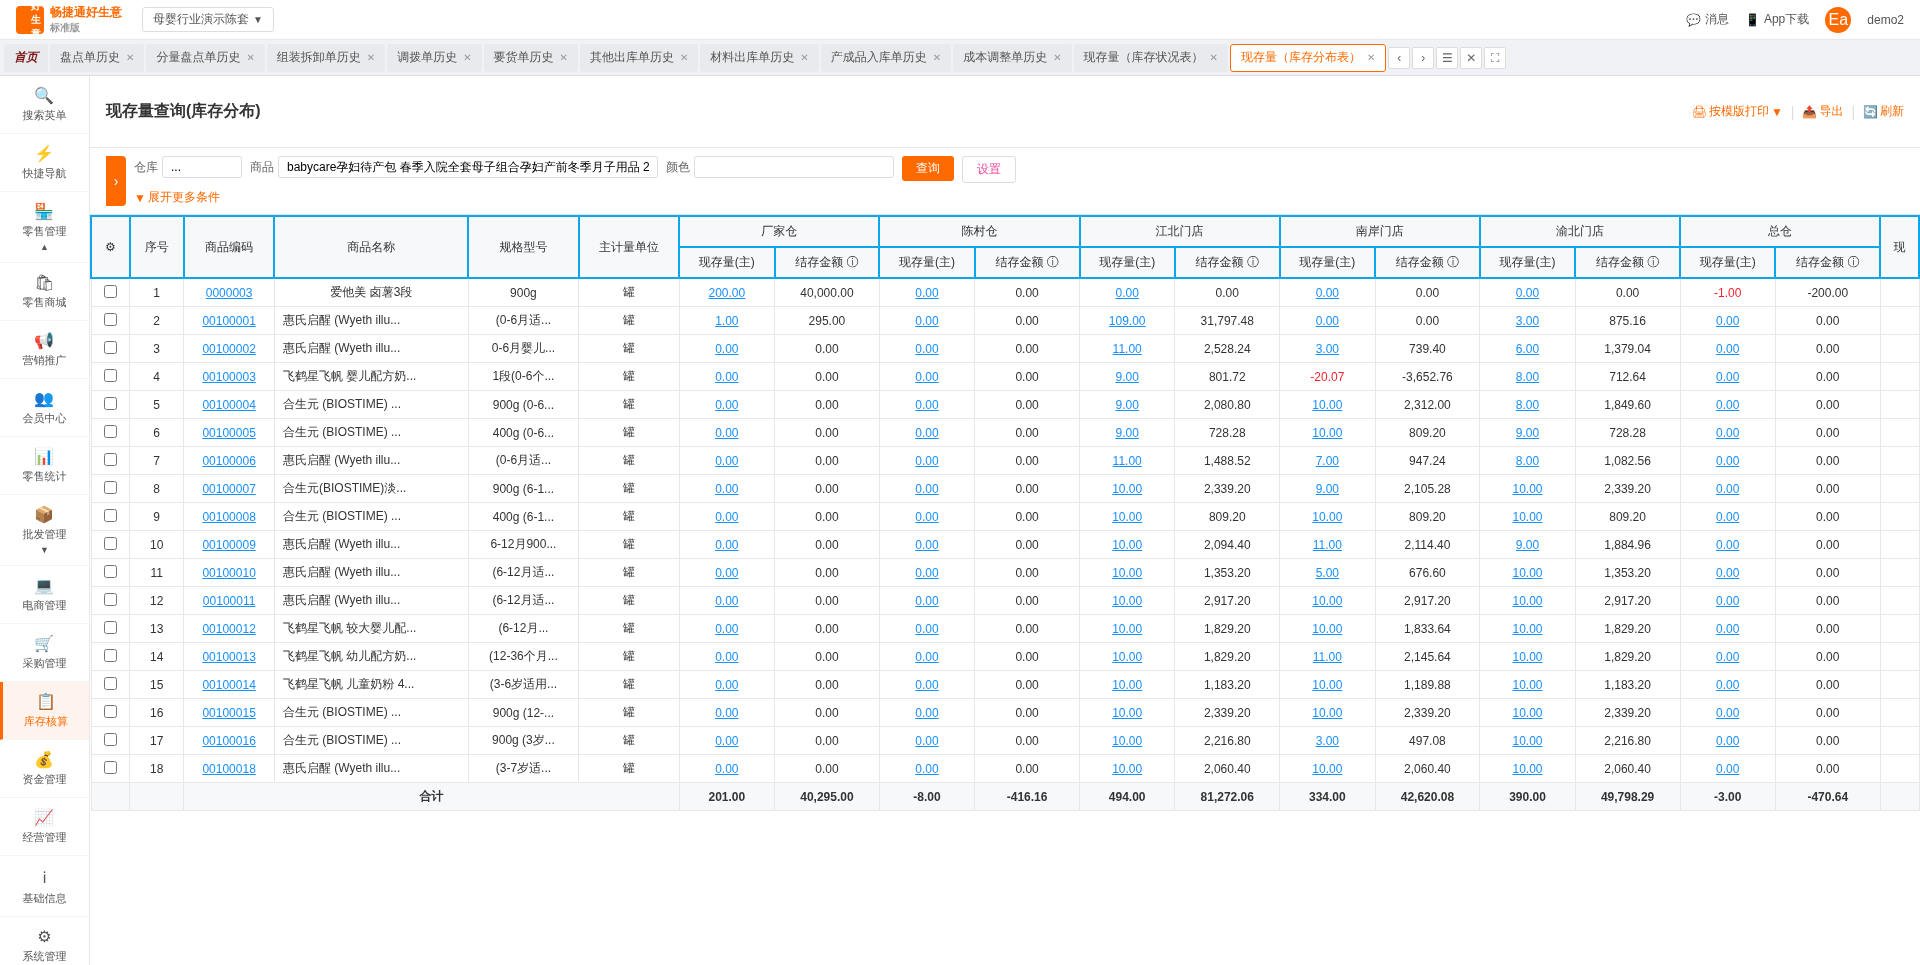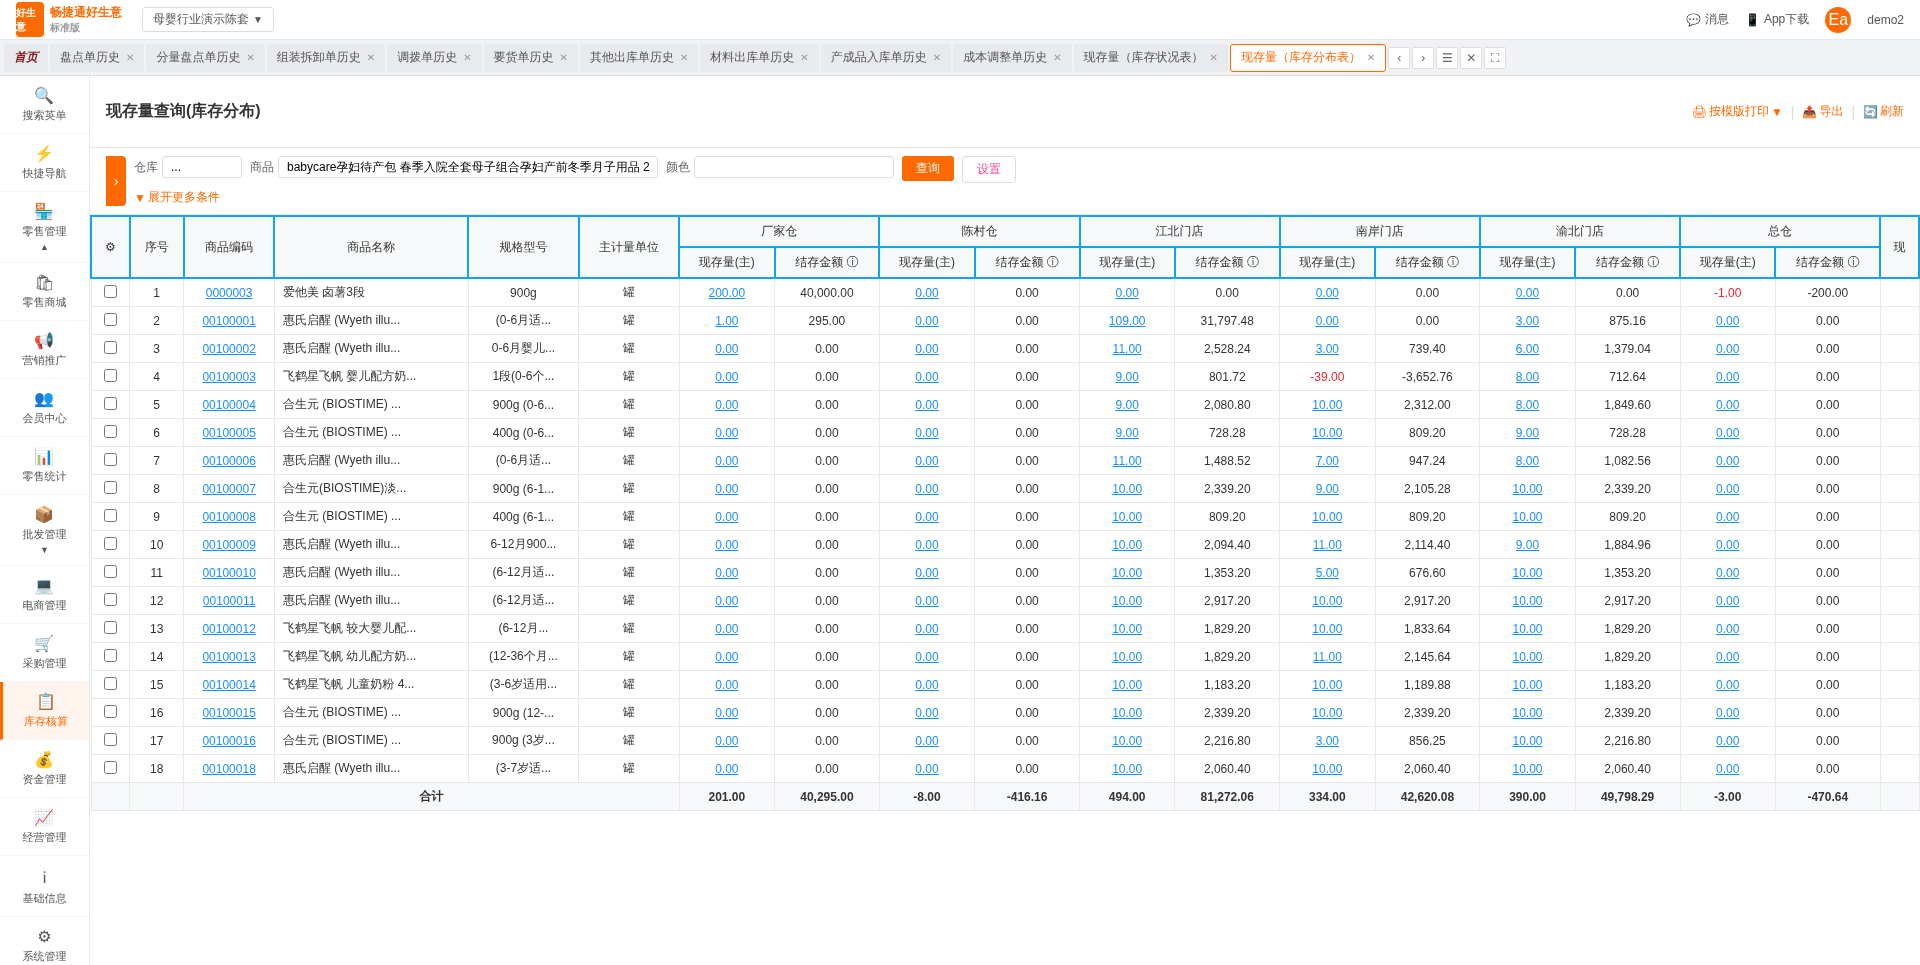--- a/index.html
+++ b/index.html
@@ -2,21 +2,21 @@
 <html><head>
   <meta charset="utf-8">
   <style>
     * { box-sizing: border-box; margin: 0; padding: 0; }
     body { font-family: 'Microsoft YaHei', Arial, sans-serif; font-size: 12px; background: #f5f5f5; color: #333; overflow: hidden; }
 
     
     .top-bar { height: 40px; background: #fff; display: flex; align-items: center; justify-content: space-between; padding: 0 16px; border-bottom: 1px solid #e8e8e8; }
     .top-bar-left { display: flex; align-items: center; gap: 8px; }
     .logo-area { display: flex; align-items: center; gap: 6px; color: #ff6a00; font-weight: bold; font-size: 13px; }
-    .logo-icon { width: 28px; height: 35px; background: #ff6a00; border-radius: 4px; display: flex; align-items: center; justify-content: center; color: white; font-size: 10px; }
+    .logo-icon { width: 28px; height: 28px; background: #ff6a00; border-radius: 4px; display: flex; align-items: center; justify-content: center; color: white; font-size: 10px; padding-left: 15px; }
     .top-bar-right { display: flex; align-items: center; gap: 16px; font-size: 12px; color: #555; }
     .top-bar-right span { cursor: pointer; display: flex; align-items: center; gap: 4px; }
     .avatar { width: 26px; height: 26px; border-radius: 50%; background: #ff6a00; display: flex; align-items: center; justify-content: center; color: white; font-size: 16px; }
 
     
     .tab-bar { height: 36px; background: #f0f2f5; display: flex; align-items: center; overflow-x: auto; border-bottom: 1px solid #ddd; padding: 0 4px; gap: 2px; }
     .tab-bar::-webkit-scrollbar { display: none; }
     .tab-item { display: flex; align-items: center; gap: 4px; padding: 0 10px; height: 28px; border-radius: 3px; cursor: pointer; white-space: nowrap; font-size: 12px; color: #555; background: #e8eaed; flex-shrink: 0; }
     .tab-item.active { background: #fff; color: #ff6a00; border: 1px solid #ff6a00; }
     .tab-item .tab-close { color: #999; font-size: 10px; margin-left: 2px; }
@@ -271,21 +271,21 @@
             <th>结存金额 ⓘ</th>
             <th>现存量(主)</th>
             <th>结存金额 ⓘ</th>
           </tr>
         </thead>
         <tbody id="table-body">
         <tr>
     <td><input type="checkbox" style=""></td>
     <td>1</td>
     <td><span class="num-link">0000003</span></td>
-    <td style="text-align:left;max-width:160px;overflow:hidden;text-overflow:ellipsis;">爱他美 卤薯3段</td>
+    <td style="text-align:center;max-width:160px;overflow:hidden;text-overflow:ellipsis;">爱他美 卤薯3段</td>
     <td>900g</td>
     <td>罐</td>
     <td><span class="num-link">200.00</span></td>
     <td>40,000.00</td>
     <td><span class="num-link">0.00</span></td>
     <td>0.00</td>
     <td><span class="num-link">0.00</span></td>
     <td>0.00</td>
     <td><span class="num-link">0.00</span></td>
     <td class="">0.00</td>
@@ -343,21 +343,21 @@
     <td><span class="num-link">00100003</span></td>
     <td style="text-align:left;max-width:160px;overflow:hidden;text-overflow:ellipsis;">飞鹤星飞帆 婴儿配方奶...</td>
     <td>1段(0-6个...</td>
     <td>罐</td>
     <td><span class="num-link">0.00</span></td>
     <td>0.00</td>
     <td><span class="num-link">0.00</span></td>
     <td>0.00</td>
     <td><span class="num-link">9.00</span></td>
     <td>801.72</td>
-    <td><span class="num-red">-39.00</span></td>
+    <td><span class="num-red">-20.07</span></td>
     <td class="num-red">-3,652.76</td>
     <td><span class="num-link">8.00</span></td>
     <td>712.64</td>
     <td><span class="num-link">0.00</span></td>
     <td class="num-normal">0.00</td>
     <td></td>
   </tr>
             <tr>
     <td><input type="checkbox" style=""></td>
     <td>5</td>
@@ -617,21 +617,21 @@
     <td style="text-align:left;max-width:160px;overflow:hidden;text-overflow:ellipsis;">合生元 (BIOSTIME) ...</td>
     <td>900g (3岁...</td>
     <td>罐</td>
     <td><span class="num-link">0.00</span></td>
     <td>0.00</td>
     <td><span class="num-link">0.00</span></td>
     <td>0.00</td>
     <td><span class="num-link">10.00</span></td>
     <td>2,216.80</td>
     <td><span class="num-link">3.00</span></td>
-    <td class="">856.25</td>
+    <td class="">497.08</td>
     <td><span class="num-link">10.00</span></td>
     <td>2,216.80</td>
     <td><span class="num-link">0.00</span></td>
     <td class="num-normal">0.00</td>
     <td></td>
   </tr>
             <tr>
     <td><input type="checkbox" style=""></td>
     <td>18</td>
     <td><span class="num-link">00100018</span></td>

